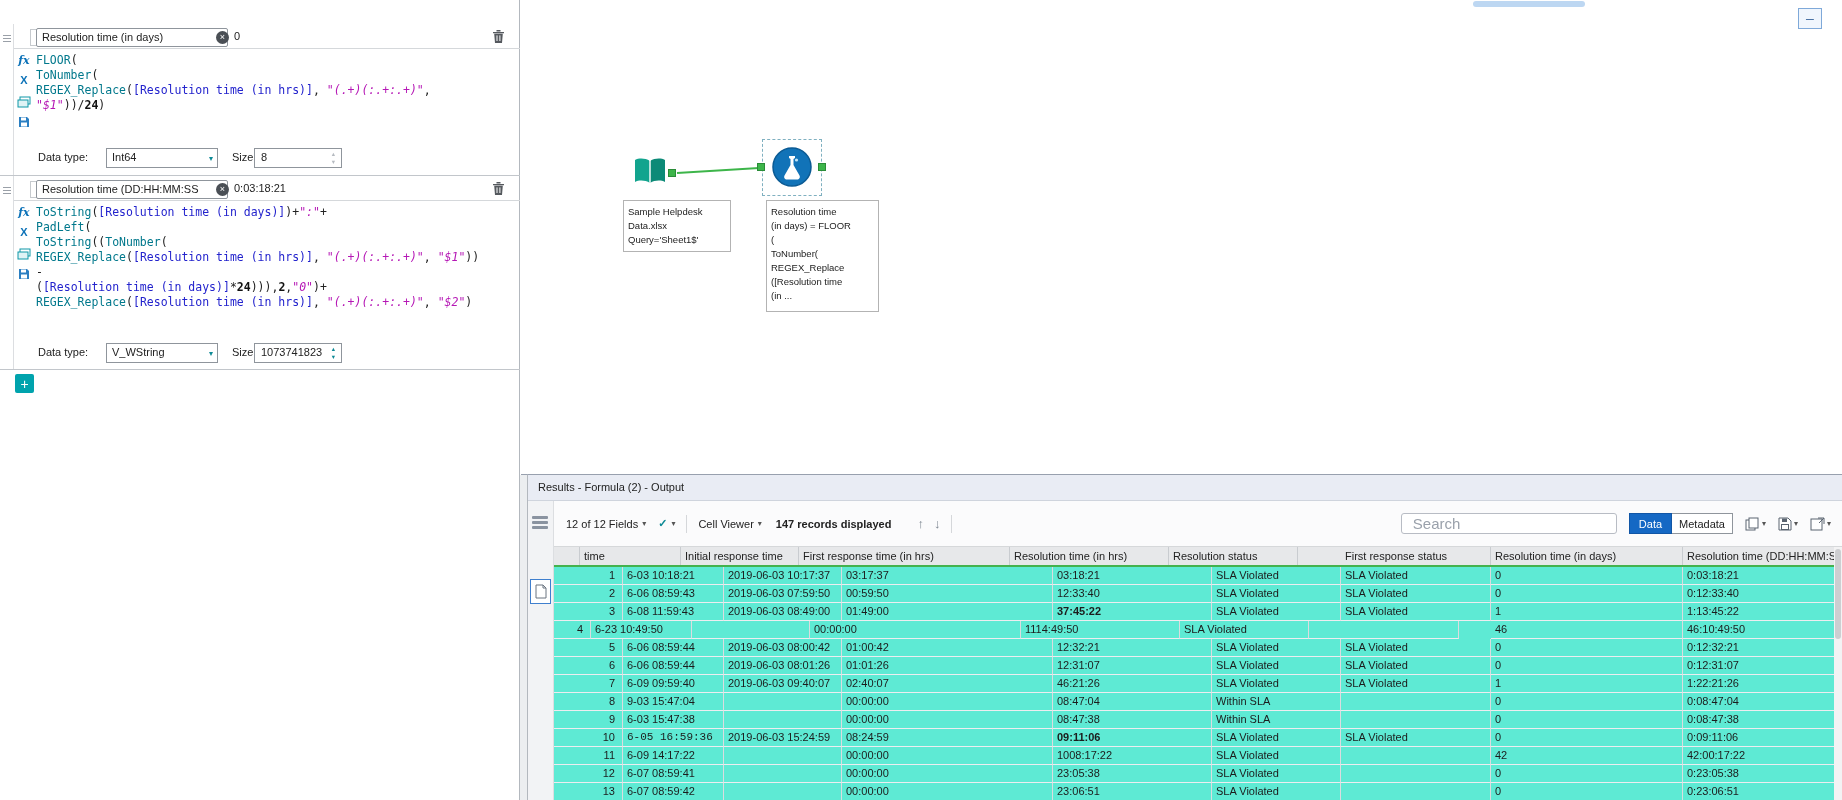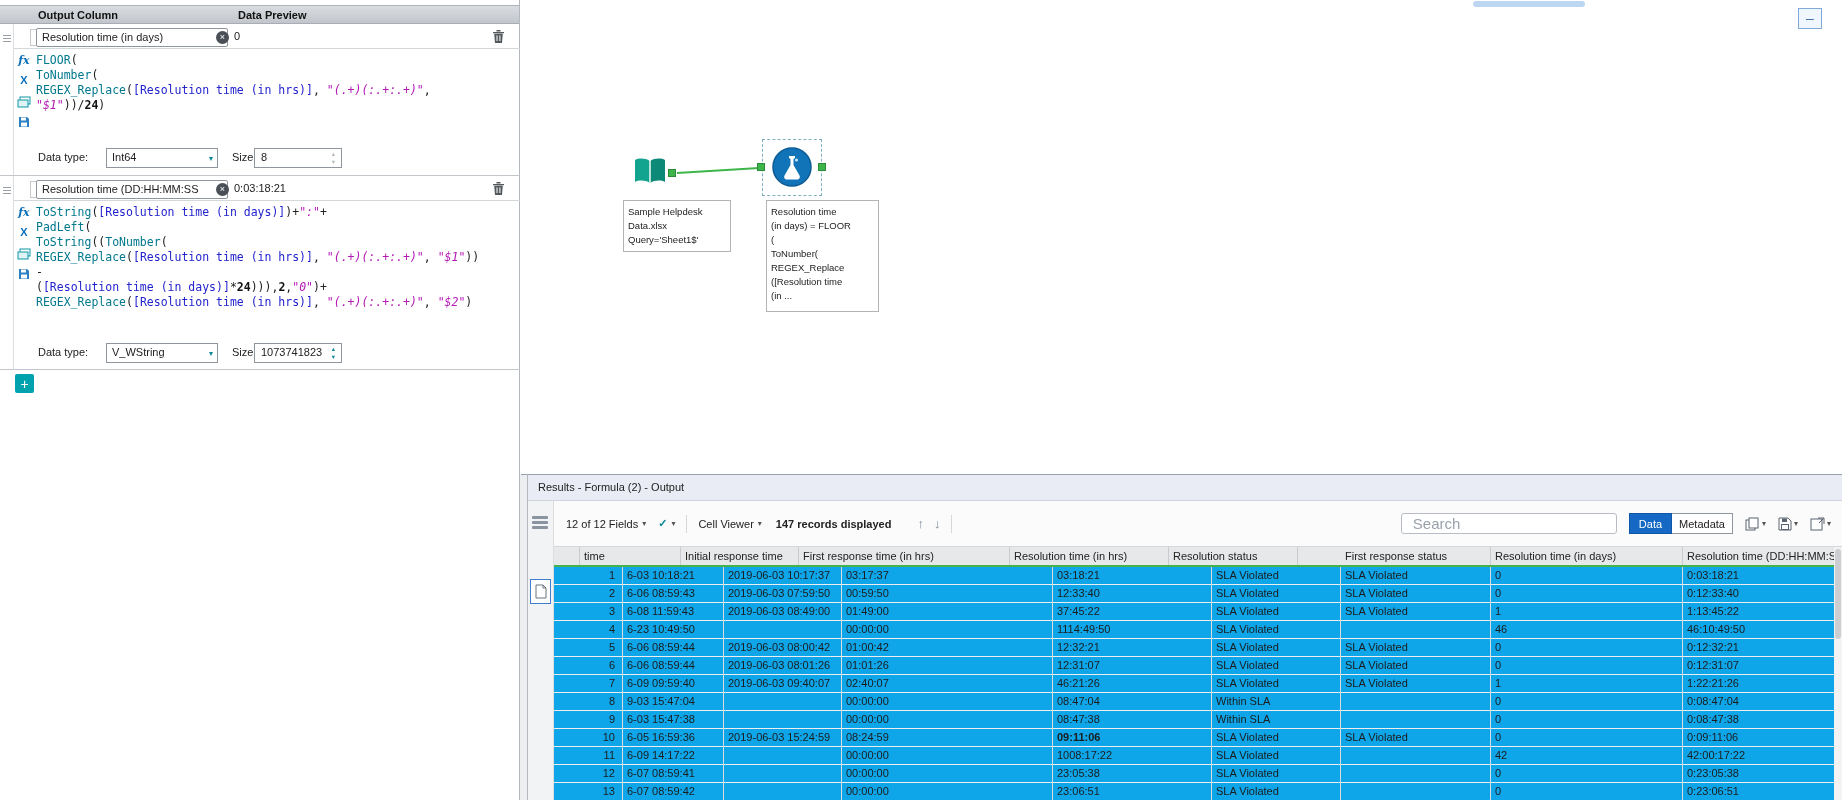--- a/index.html
+++ b/index.html
@@ -60,21 +60,21 @@
   .anchor{position:absolute;width:8px;height:8px;background:#3db54a;border:1px solid #2a8c38;cursor:pointer;}
   #anc-in-out{left:147px;top:169px;}
   #anc-f-in{left:236px;top:163px;}
   #anc-f-out{left:297px;top:163px;}
   .ann-box{position:absolute;border:1px solid #b3b3b3;background:#fff;font-size:9.5px;line-height:14px;color:#222;padding:4px;overflow:hidden;}
   #ann-input{left:102px;top:200px;width:108px;height:52px;}
   #ann-formula{left:245px;top:200px;width:113px;height:112px;}
   .splitter{position:absolute;left:520px;top:475px;width:7px;height:325px;background:#eceef0;}
 
   
-  .results{position:absolute;left:527px;top:474px;width:1315px;height:326px;background:#0ea5e9;border-top:1px solid #98a0ae;border-left:1px solid #b3b8be;}
+  .results{position:absolute;left:527px;top:474px;width:1315px;height:326px;background:#5eead4;border-top:1px solid #98a0ae;border-left:1px solid #b3b8be;}
   .res-title{position:absolute;left:0;top:0;width:100%;height:26px;background:#e9ecf4;border-bottom:1px solid #cfd4dd;font-size:11px;color:#222;line-height:25px;padding-left:10px;}
   .res-strip{position:absolute;left:0;top:26px;width:26px;height:300px;background:#f2f3f5;border-right:1px solid #dcdee1;}
   .strip-btn1{position:absolute;left:4px;top:14px;cursor:pointer;}
   .strip-btn2{position:absolute;left:2px;top:78px;width:21px;height:25px;border:1px solid #3f7fce;background:#fff;text-align:center;padding-top:4px;cursor:pointer;}
   .res-toolbar{position:absolute;left:26px;top:26px;width:1289px;height:46px;border-bottom:1px solid #d6d8da;display:flex;align-items:center;font-size:11px;color:#222;padding:0 12px;background:#fbfbfc;}
   .tb-item{display:inline-flex;align-items:center;gap:4px;cursor:pointer;white-space:nowrap;}
   .caret{font-size:8px;color:#555;}
   .chk{color:#0e8a96;font-weight:bold;}
   .vsep{width:1px;height:18px;background:#d5d7da;margin:0 11px;}
   .records{white-space:nowrap;margin-left:14px;font-weight:bold;}
@@ -95,24 +95,20 @@
   .g-cell.num{text-align:right;padding-right:7px;}
   .vscroll{position:absolute;left:1306px;top:72px;width:8px;height:254px;background:#f3f3f4;}
   .vscroll .thumb{position:absolute;left:1px;top:2px;width:6px;height:90px;background:#cdced1;border-radius:3px;cursor:pointer;}
 </style>
 </head>
 <body>
 
 <div id="app">
 
   <section class="left-panel">
-    <div class="fp-band">
-      <span class="c1">Output Column</span>
-      <span class="c2">Data Preview</span>
-    </div>
     <div class="gutter-line"></div>
 
     <div class="expr" id="expr1">
       <span class="grip"></span>
       <div class="name-row">
         <span class="chev">∨</span>
         <div class="name-input">Resolution time (in days)</div>
         <span class="clear-badge">×</span>
         <span class="preview">0</span>
         <span class="trash">
@@ -350,35 +346,35 @@
             <div class="g-cell" style="width: 129px;">SLA Violated</div>
             <div class="g-cell" style="width: 150px;">SLA Violated</div>
             <div class="g-cell" style="width: 192px;">0</div>
             <div class="g-cell" style="width: 160px;">0:12:33:40</div>
           </div>
           <div class="g-row">
             <div class="g-cell num" style="width: 69px;">3</div>
             <div class="g-cell" style="width: 101px;">6-08 11:59:43</div>
             <div class="g-cell" style="width: 118px;">2019-06-03 08:49:00</div>
             <div class="g-cell" style="width: 211px;">01:49:00</div>
-            <div class="g-cell" style="width: 159px;">37:45:22</div>
+            <div class="g-cell" style="width: 159px; font-weight: bold;">37:45:22</div>
             <div class="g-cell" style="width: 129px;">SLA Violated</div>
             <div class="g-cell" style="width: 150px;">SLA Violated</div>
             <div class="g-cell" style="width: 192px;">1</div>
             <div class="g-cell" style="width: 160px;">1:13:45:22</div>
           </div>
           <div class="g-row">
             <div class="g-cell num" style="width: 69px;">4</div>
             <div class="g-cell" style="width: 101px;">6-23 10:49:50</div>
             <div class="g-cell" style="width: 118px;"></div>
             <div class="g-cell" style="width: 211px;">00:00:00</div>
             <div class="g-cell" style="width: 159px;">1114:49:50</div>
             <div class="g-cell" style="width: 129px;">SLA Violated</div>
             <div class="g-cell" style="width: 150px;"></div>
-            <div class="g-cell" style="width: 192px;">46</div>
+            <div class="g-cell" style="width: 192px; margin-left: 32px;">46</div>
             <div class="g-cell" style="width: 160px;">46:10:49:50</div>
           </div>
           <div class="g-row">
             <div class="g-cell num" style="width: 69px;">5</div>
             <div class="g-cell" style="width: 101px;">6-06 08:59:44</div>
             <div class="g-cell" style="width: 118px;">2019-06-03 08:00:42</div>
             <div class="g-cell" style="width: 211px;">01:00:42</div>
             <div class="g-cell" style="width: 159px;">12:32:21</div>
             <div class="g-cell" style="width: 129px;">SLA Violated</div>
             <div class="g-cell" style="width: 150px;">SLA Violated</div>
@@ -424,21 +420,21 @@
             <div class="g-cell" style="width: 118px;"></div>
             <div class="g-cell" style="width: 211px;">00:00:00</div>
             <div class="g-cell" style="width: 159px;">08:47:38</div>
             <div class="g-cell" style="width: 129px;">Within SLA</div>
             <div class="g-cell" style="width: 150px;"></div>
             <div class="g-cell" style="width: 192px;">0</div>
             <div class="g-cell" style="width: 160px;">0:08:47:38</div>
           </div>
           <div class="g-row">
             <div class="g-cell num" style="width: 69px;">10</div>
-            <div class="g-cell" style="width: 101px;">6-05 16:59:36</div>
+            <div class="g-cell" style="width: 101px; font-family: Liberation Mono, monospace;">6-05 16:59:36</div>
             <div class="g-cell" style="width: 118px;">2019-06-03 15:24:59</div>
             <div class="g-cell" style="width: 211px;">08:24:59</div>
             <div class="g-cell" style="width: 159px; font-weight: bold;">09:11:06</div>
             <div class="g-cell" style="width: 129px;">SLA Violated</div>
             <div class="g-cell" style="width: 150px;">SLA Violated</div>
             <div class="g-cell" style="width: 192px;">0</div>
             <div class="g-cell" style="width: 160px;">0:09:11:06</div>
           </div>
           <div class="g-row">
             <div class="g-cell num" style="width: 69px;">11</div>

